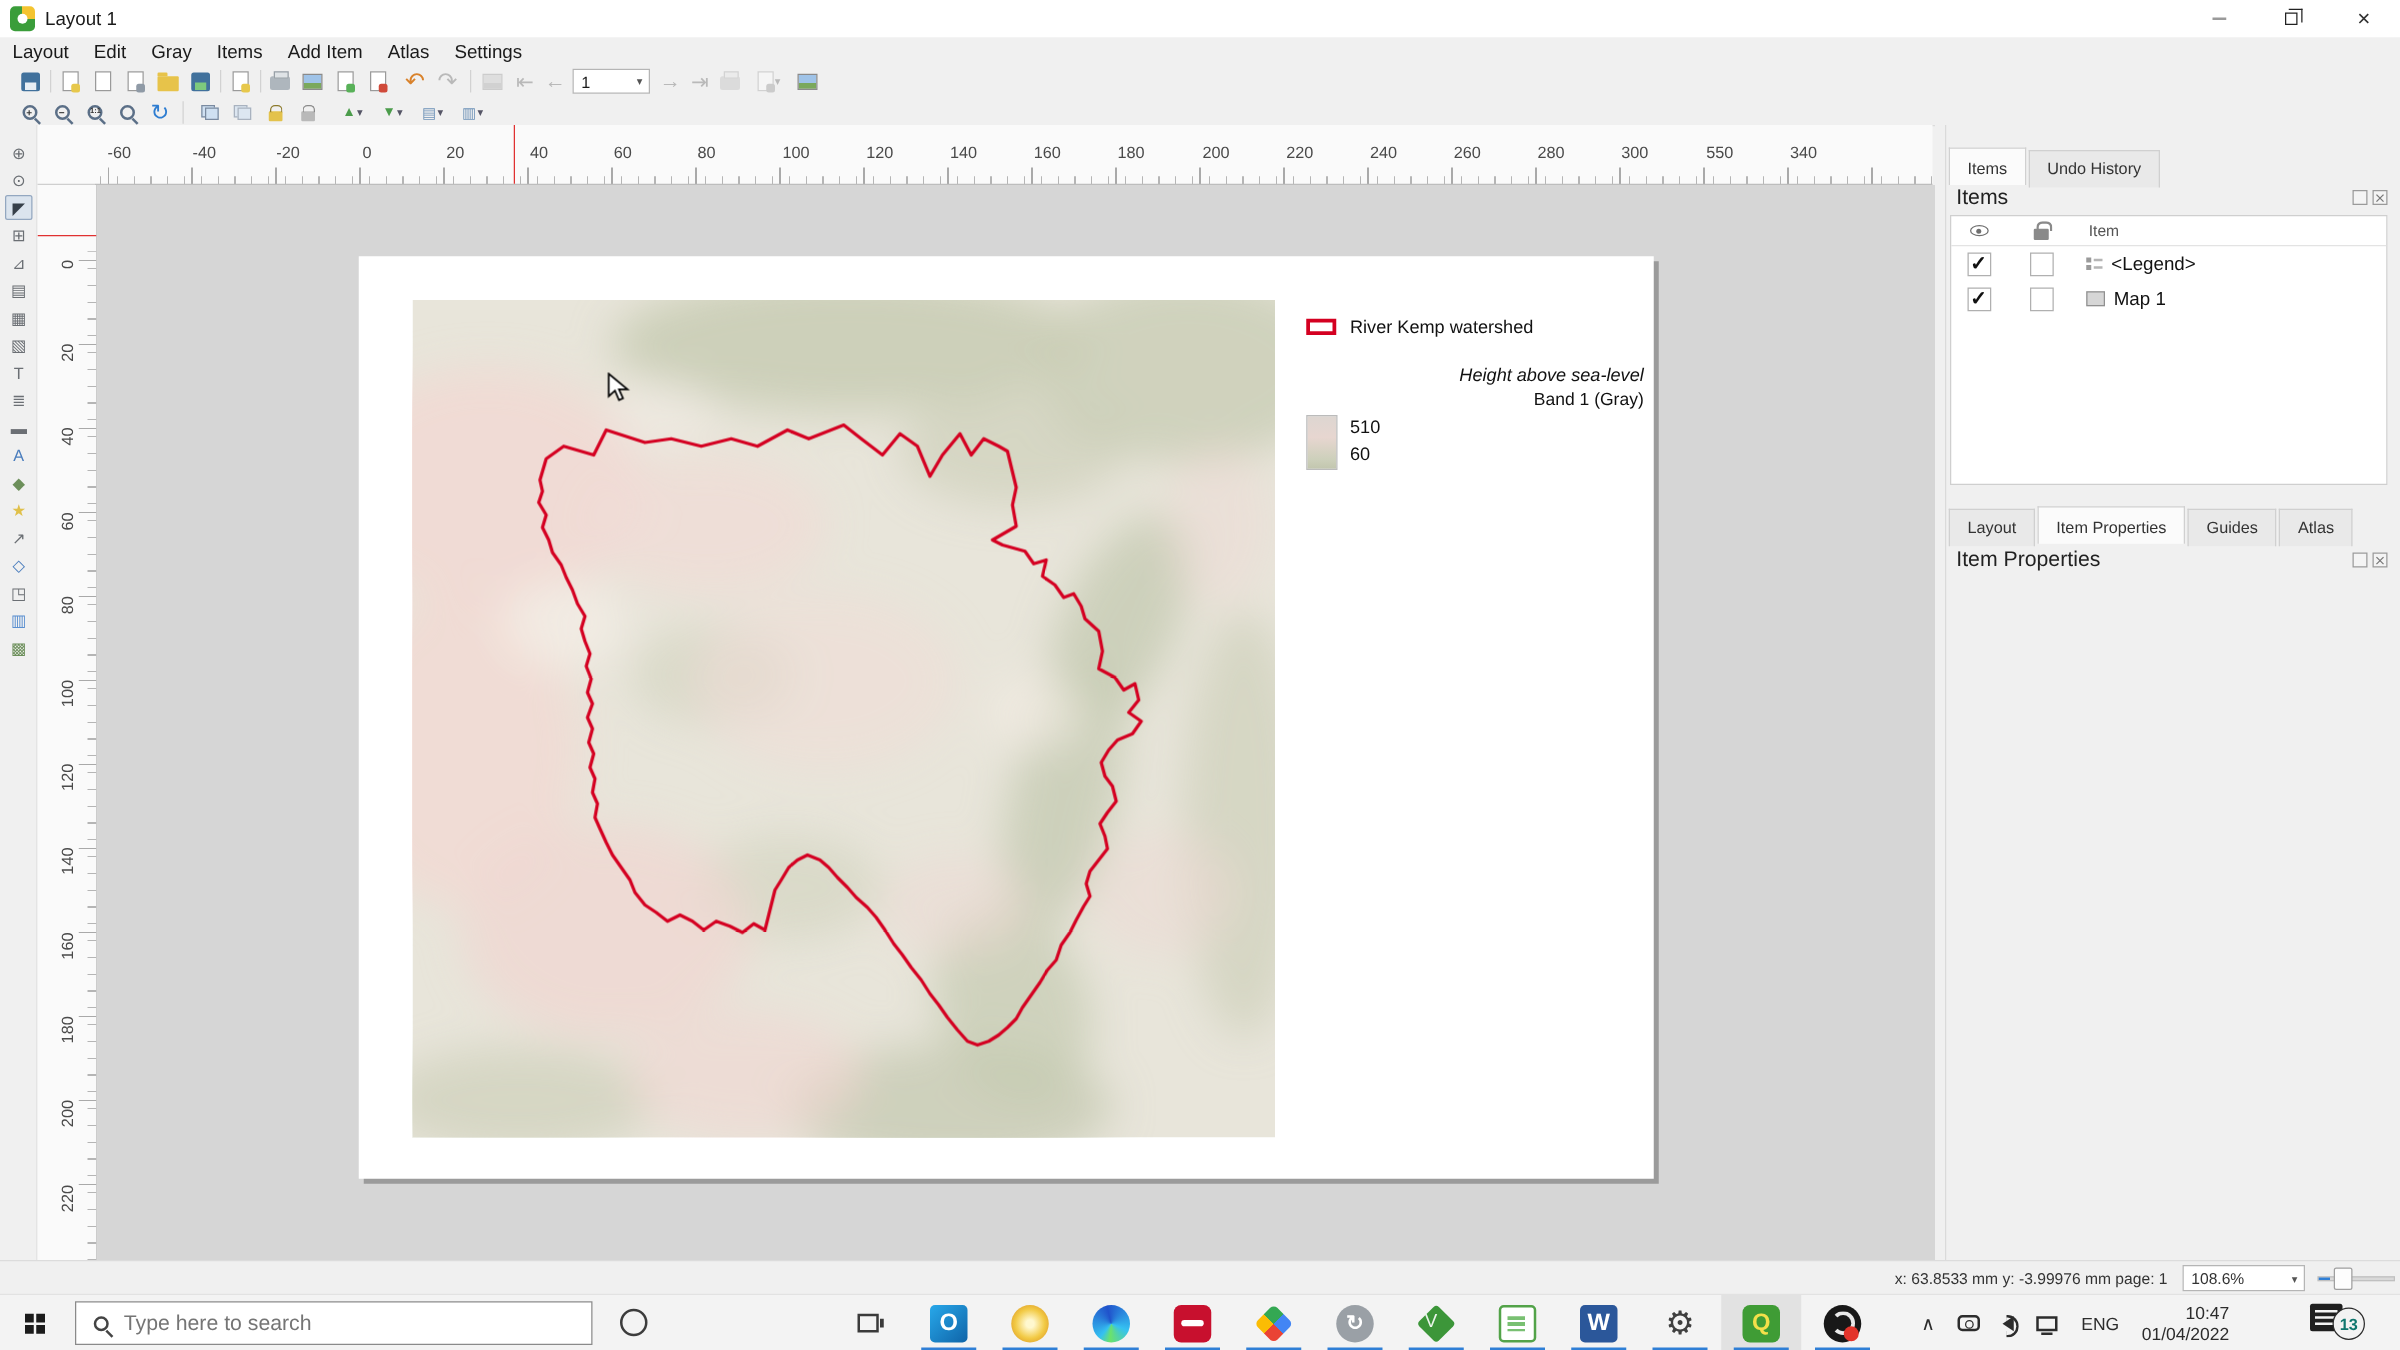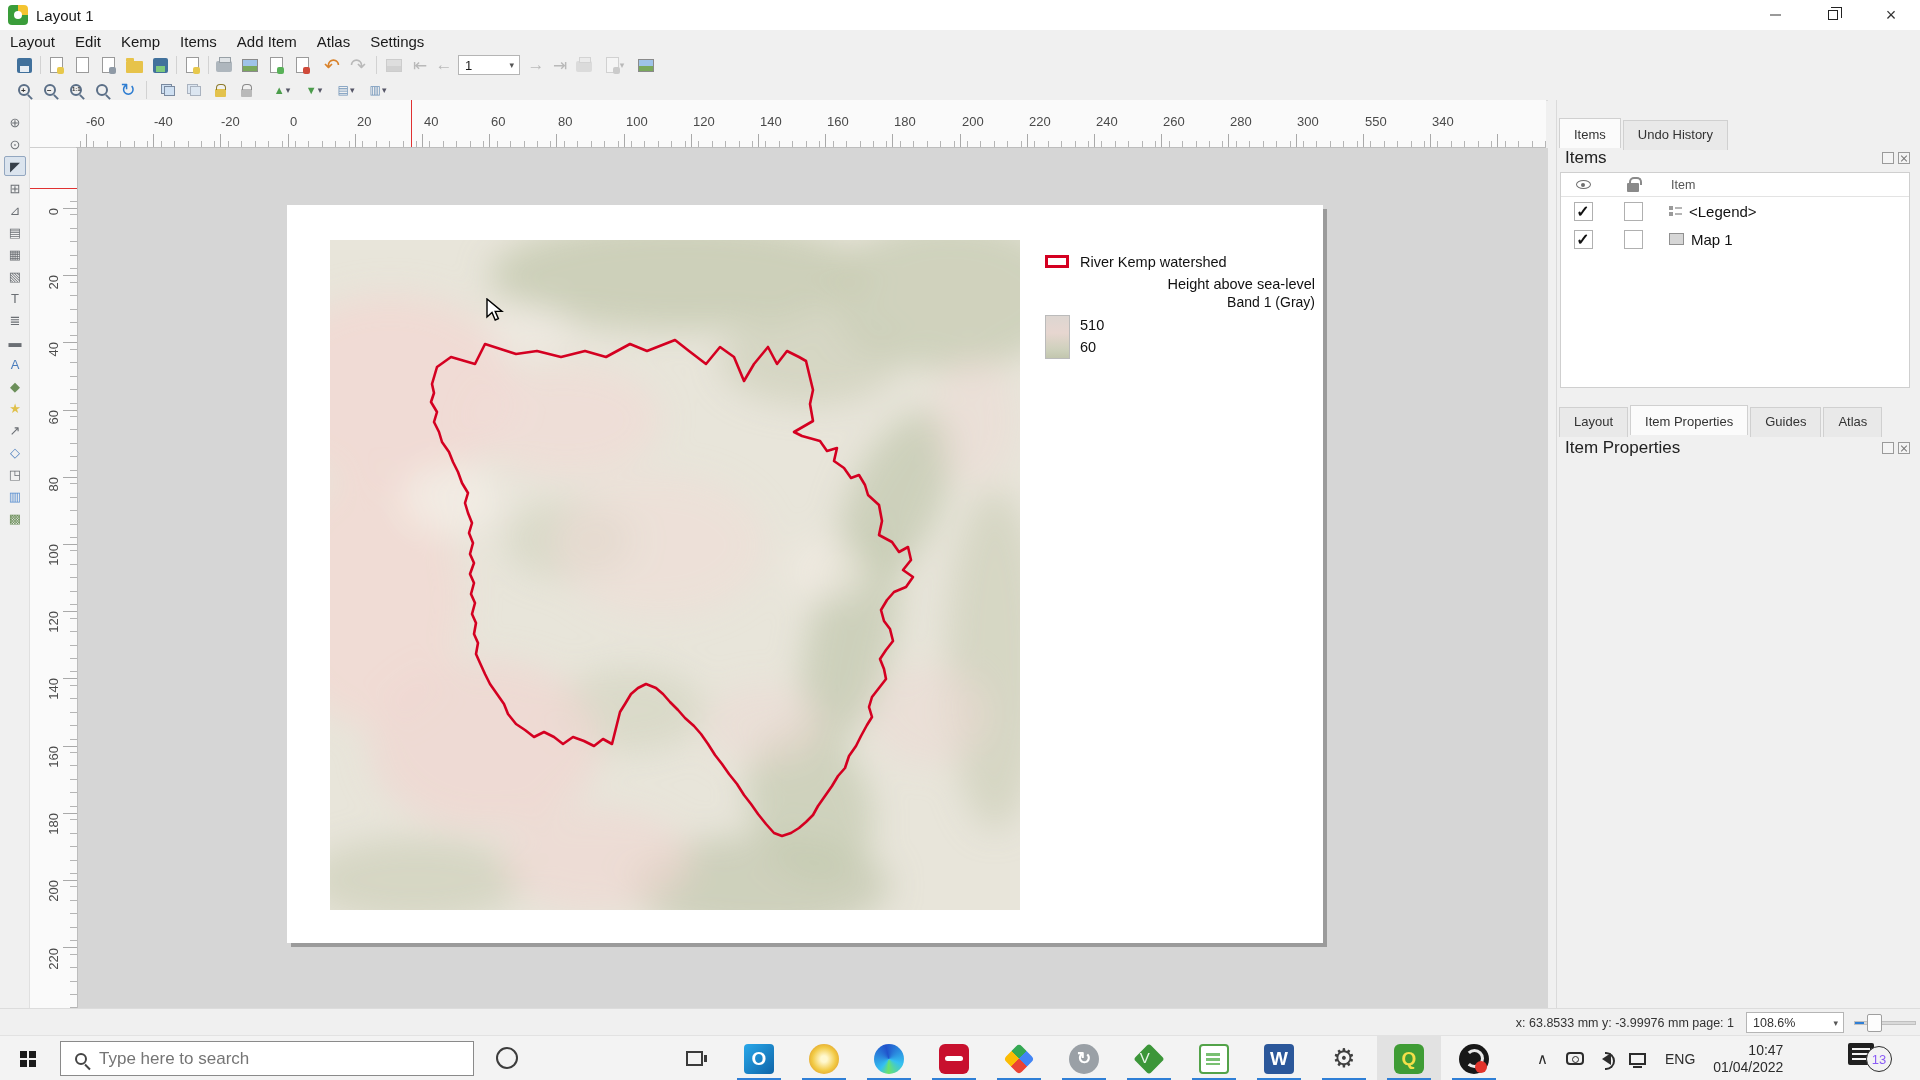--- a/index.html
+++ b/index.html
@@ -79,21 +79,21 @@
   .canvas { position:absolute; left:78px; top:148px; width:1470px; height:860px; background:#d6d6d6; overflow:hidden; }
   .layout-page { position:absolute; left:209px; top:57px; width:1036px; height:738px; background:#ffffff; box-shadow:4px 4px 0 0 #9b9b9b;text-align:right; }
   .map-item { position:absolute; left:43px; top:35px; width:690px; height:670px; }
   .map-item svg { display:block; width:690px; height:670px; }
 
   
   .legend-item { position:absolute; left:758px; top:48px; width:270px; font-size:14.5px; color:#111; }
   .leg-row { position:relative; height:22px; }
   .leg-swatch { position:absolute; left:0; top:2px; width:24px; height:13px; border:3px solid #d40021; background:#fff; }
   .leg-label { position:absolute; left:35px; top:1px; }
-  .leg-title { margin-top:1px; }
+  .leg-title { margin-top:18px;font-style:italic; }
   .leg-band { margin-top:2px; padding-left:35px; font-size:14px; }
   .leg-ramp-wrap { position:relative; margin-top:5px; height:48px; }
   .leg-ramp { position:absolute; left:0; top:0; width:25px; height:44px; border:1px solid #bbb;
       background:linear-gradient(180deg,#ddd6d1 0%,#e7d6d0 40%,#cdd0bb 82%,#c2c6ae 100%); }
   .ramp-max { position:absolute; left:35px; top:2px; }
   .ramp-min { position:absolute; left:35px; top:24px; }
 
   
   .cursor { position:absolute; left:408px; top:150px; z-index:50; }
 
@@ -173,21 +173,21 @@
   .cam { width:18px; height:13px; border:2px solid #2c2c2c; border-radius:4px; position:relative; }
   .cam::after{content:"";position:absolute;left:4px;top:2px;width:5px;height:5px;border:1.5px solid #2c2c2c;border-radius:50%;}
   .spk { width:0; height:0; border-top:6px solid transparent; border-bottom:6px solid transparent; border-right:9px solid #2c2c2c; position:relative; }
   .spk::before{content:"";position:absolute;left:3px;top:-7px;width:8px;height:14px;border:2px solid #2c2c2c;border-left:none;border-radius:0 10px 10px 0;}
   .net { width:17px; height:12px; border:2px solid #2c2c2c; position:relative; }
   .net::after{content:"";position:absolute;left:2px;bottom:-5px;width:9px;height:2px;background:#2c2c2c;}
   .lang { font-size:14px; margin:0 10px; }
   .clock { text-align:right; font-size:14px; line-height:17px; margin-left:8px; }
   .notif { position:absolute; left:1848px; top:7px; width:26px; height:22px; background:#1f1f1f; border-radius:2px; position:absolute; }
   .notif::after{content:"";position:absolute;left:4px;top:5px;width:18px;height:2px;background:#f3f3f3;box-shadow:0 5px 0 #f3f3f3,0 10px 0 #f3f3f3;}
-  .badge { position:absolute; left:1866px; top:1046px; width:26px; height:26px; border:1.5px solid #2c2c2c; border-radius:50%; background:#f3f3f3; display:flex; align-items:center; justify-content:center; font-size:13px; color:#8b5cf6; z-index:5; }
+  .badge { position:absolute; left:1866px; top:1046px; width:26px; height:26px; border:1.5px solid #2c2c2c; border-radius:50%; background:#f3f3f3; display:flex; align-items:center; justify-content:center; font-size:13px; color:#0f766e; z-index:5;font-weight:bold; }
 </style>
 </head>
 <body>
 
 <div id="root">
 
   <div class="titlebar">
     <div class="qgis-logo"></div>
     <div class="win-title">Layout 1</div>
     <div class="win-btns">
@@ -199,21 +199,21 @@
         </div>
       <div class="win-btn">
           <span style="font-size:18px;">×</span>
         </div>
     </div>
   </div>
 
   <div class="menubar">
     <div class="menu-item">Layout</div>
     <div class="menu-item">Edit</div>
-    <div class="menu-item">Kemp</div>
+    <div class="menu-item">Gray</div>
     <div class="menu-item">Items</div>
     <div class="menu-item">Add Item</div>
     <div class="menu-item">Atlas</div>
     <div class="menu-item">Settings</div>
   </div>
 
   <div id="toolbar1" class="toolbar">
     <div class="tbi" style="left:14px">
         <div class="i-floppy"></div>
       </div>

